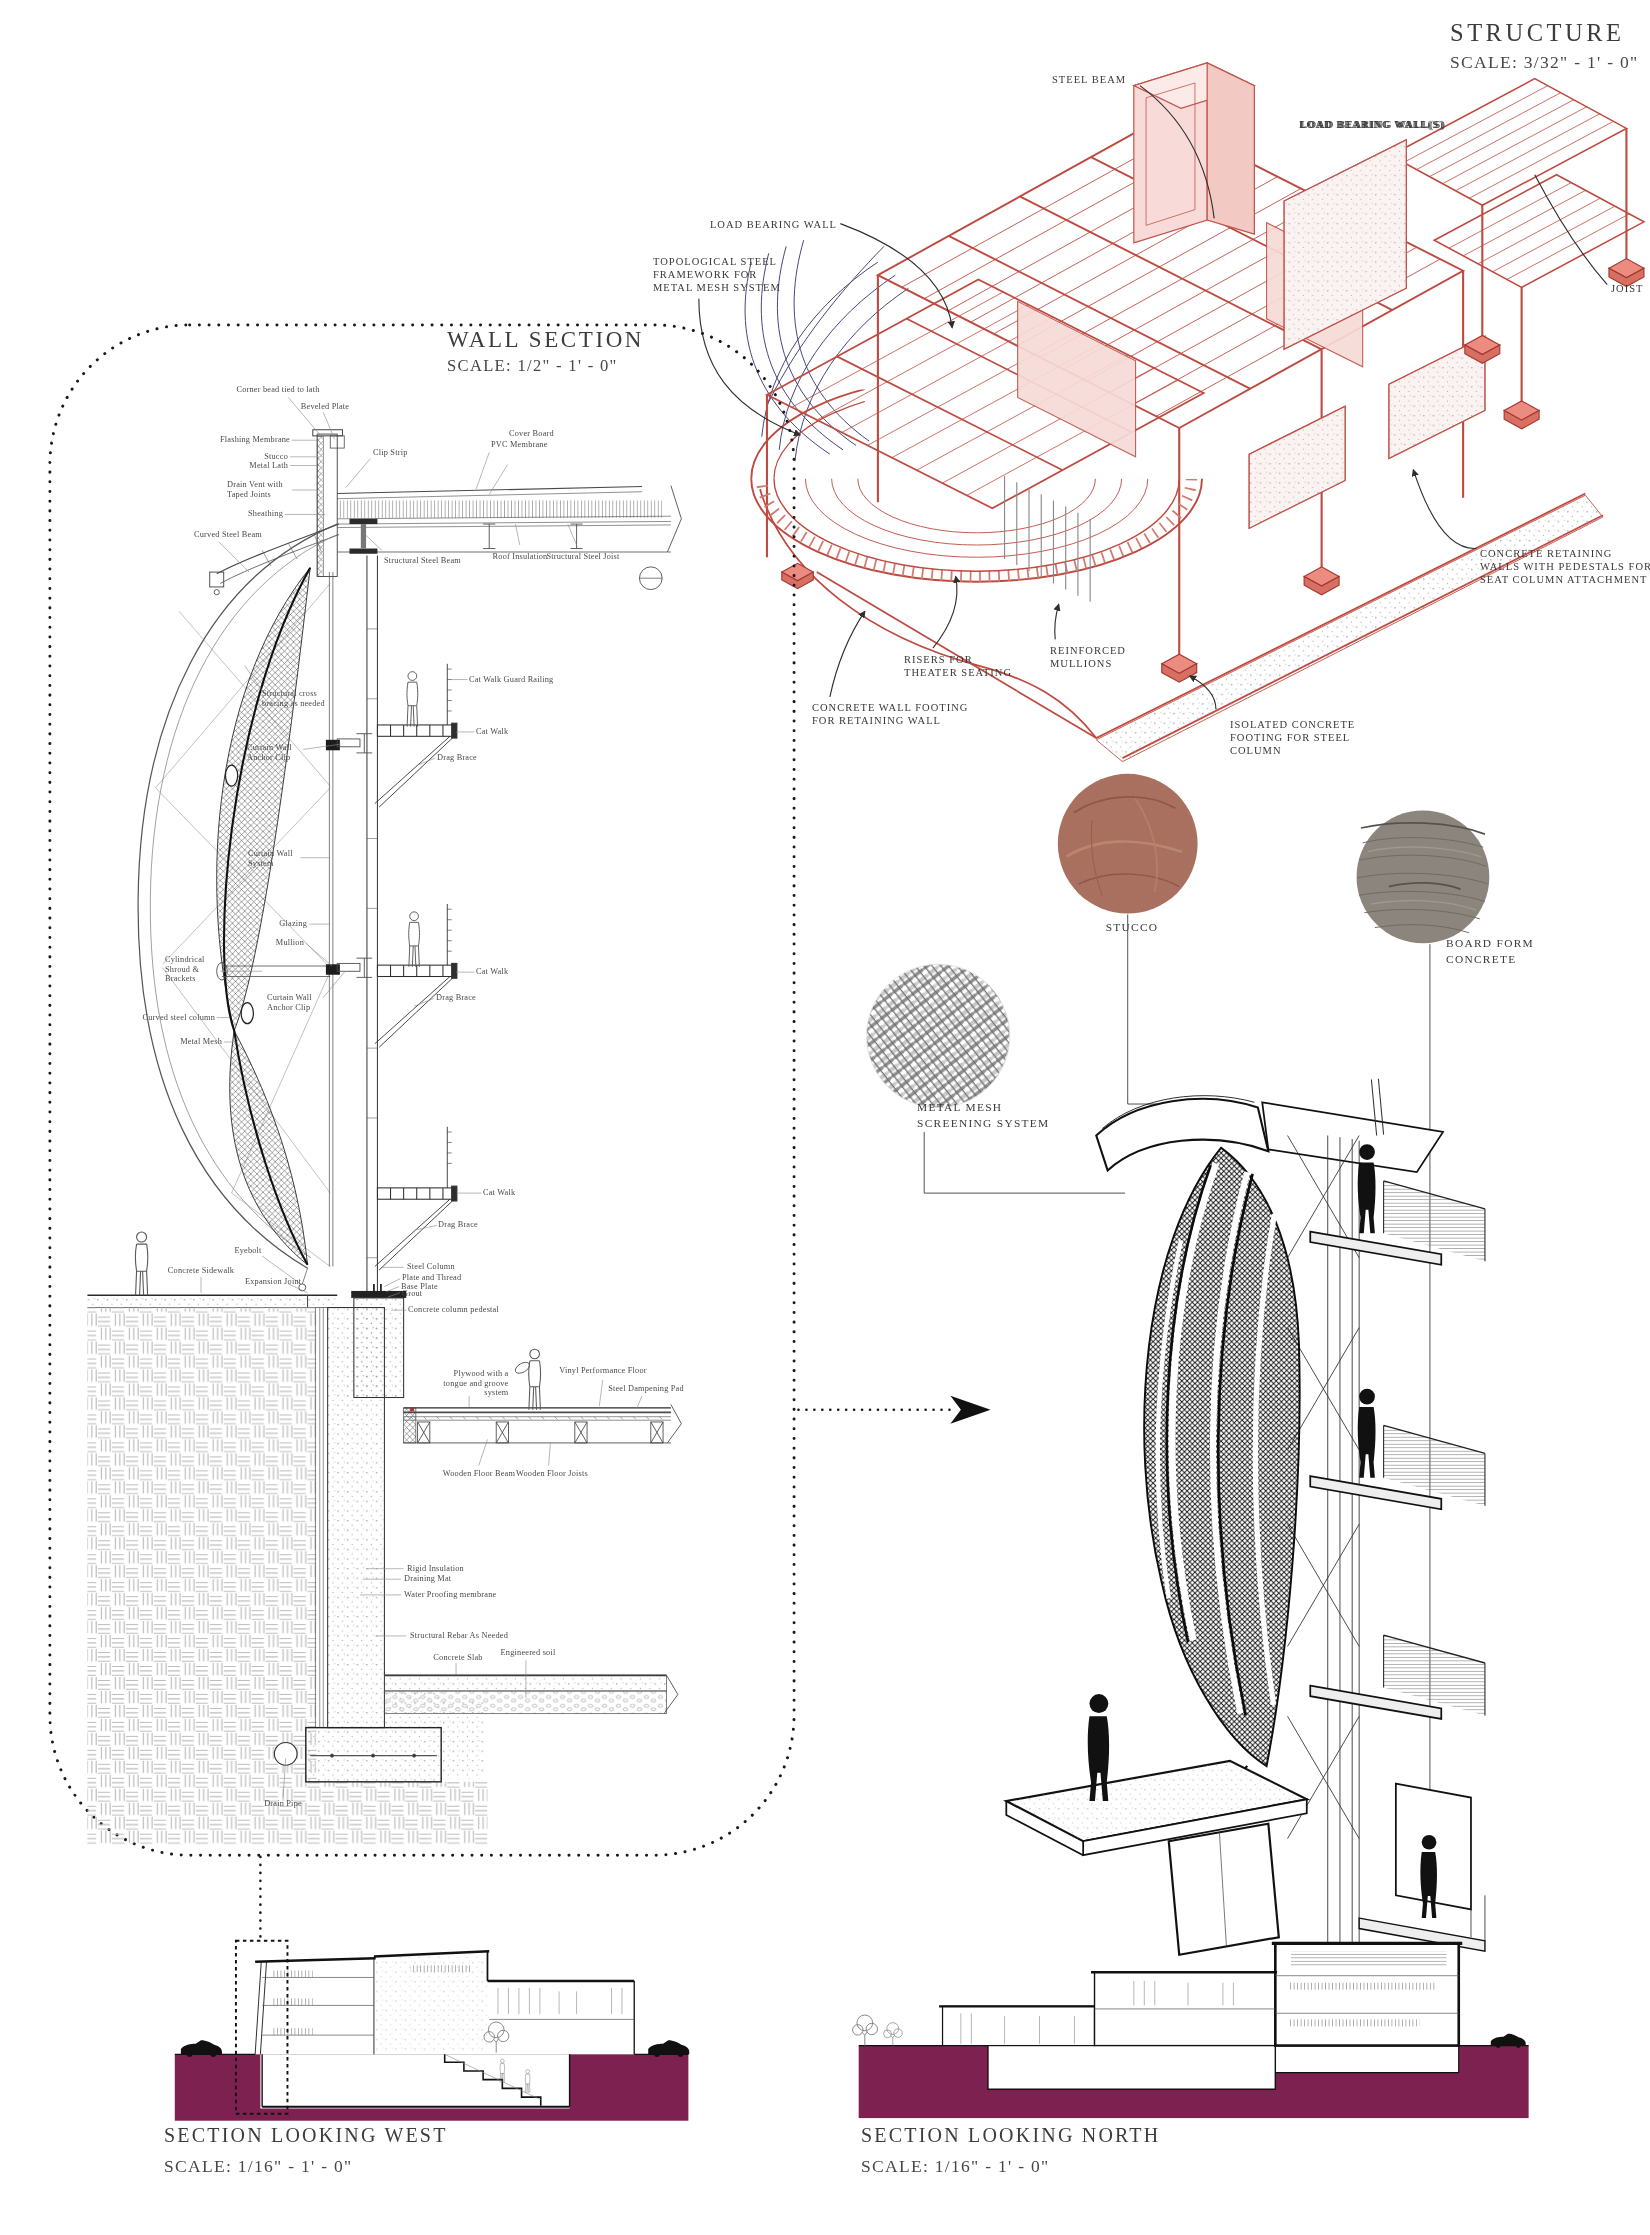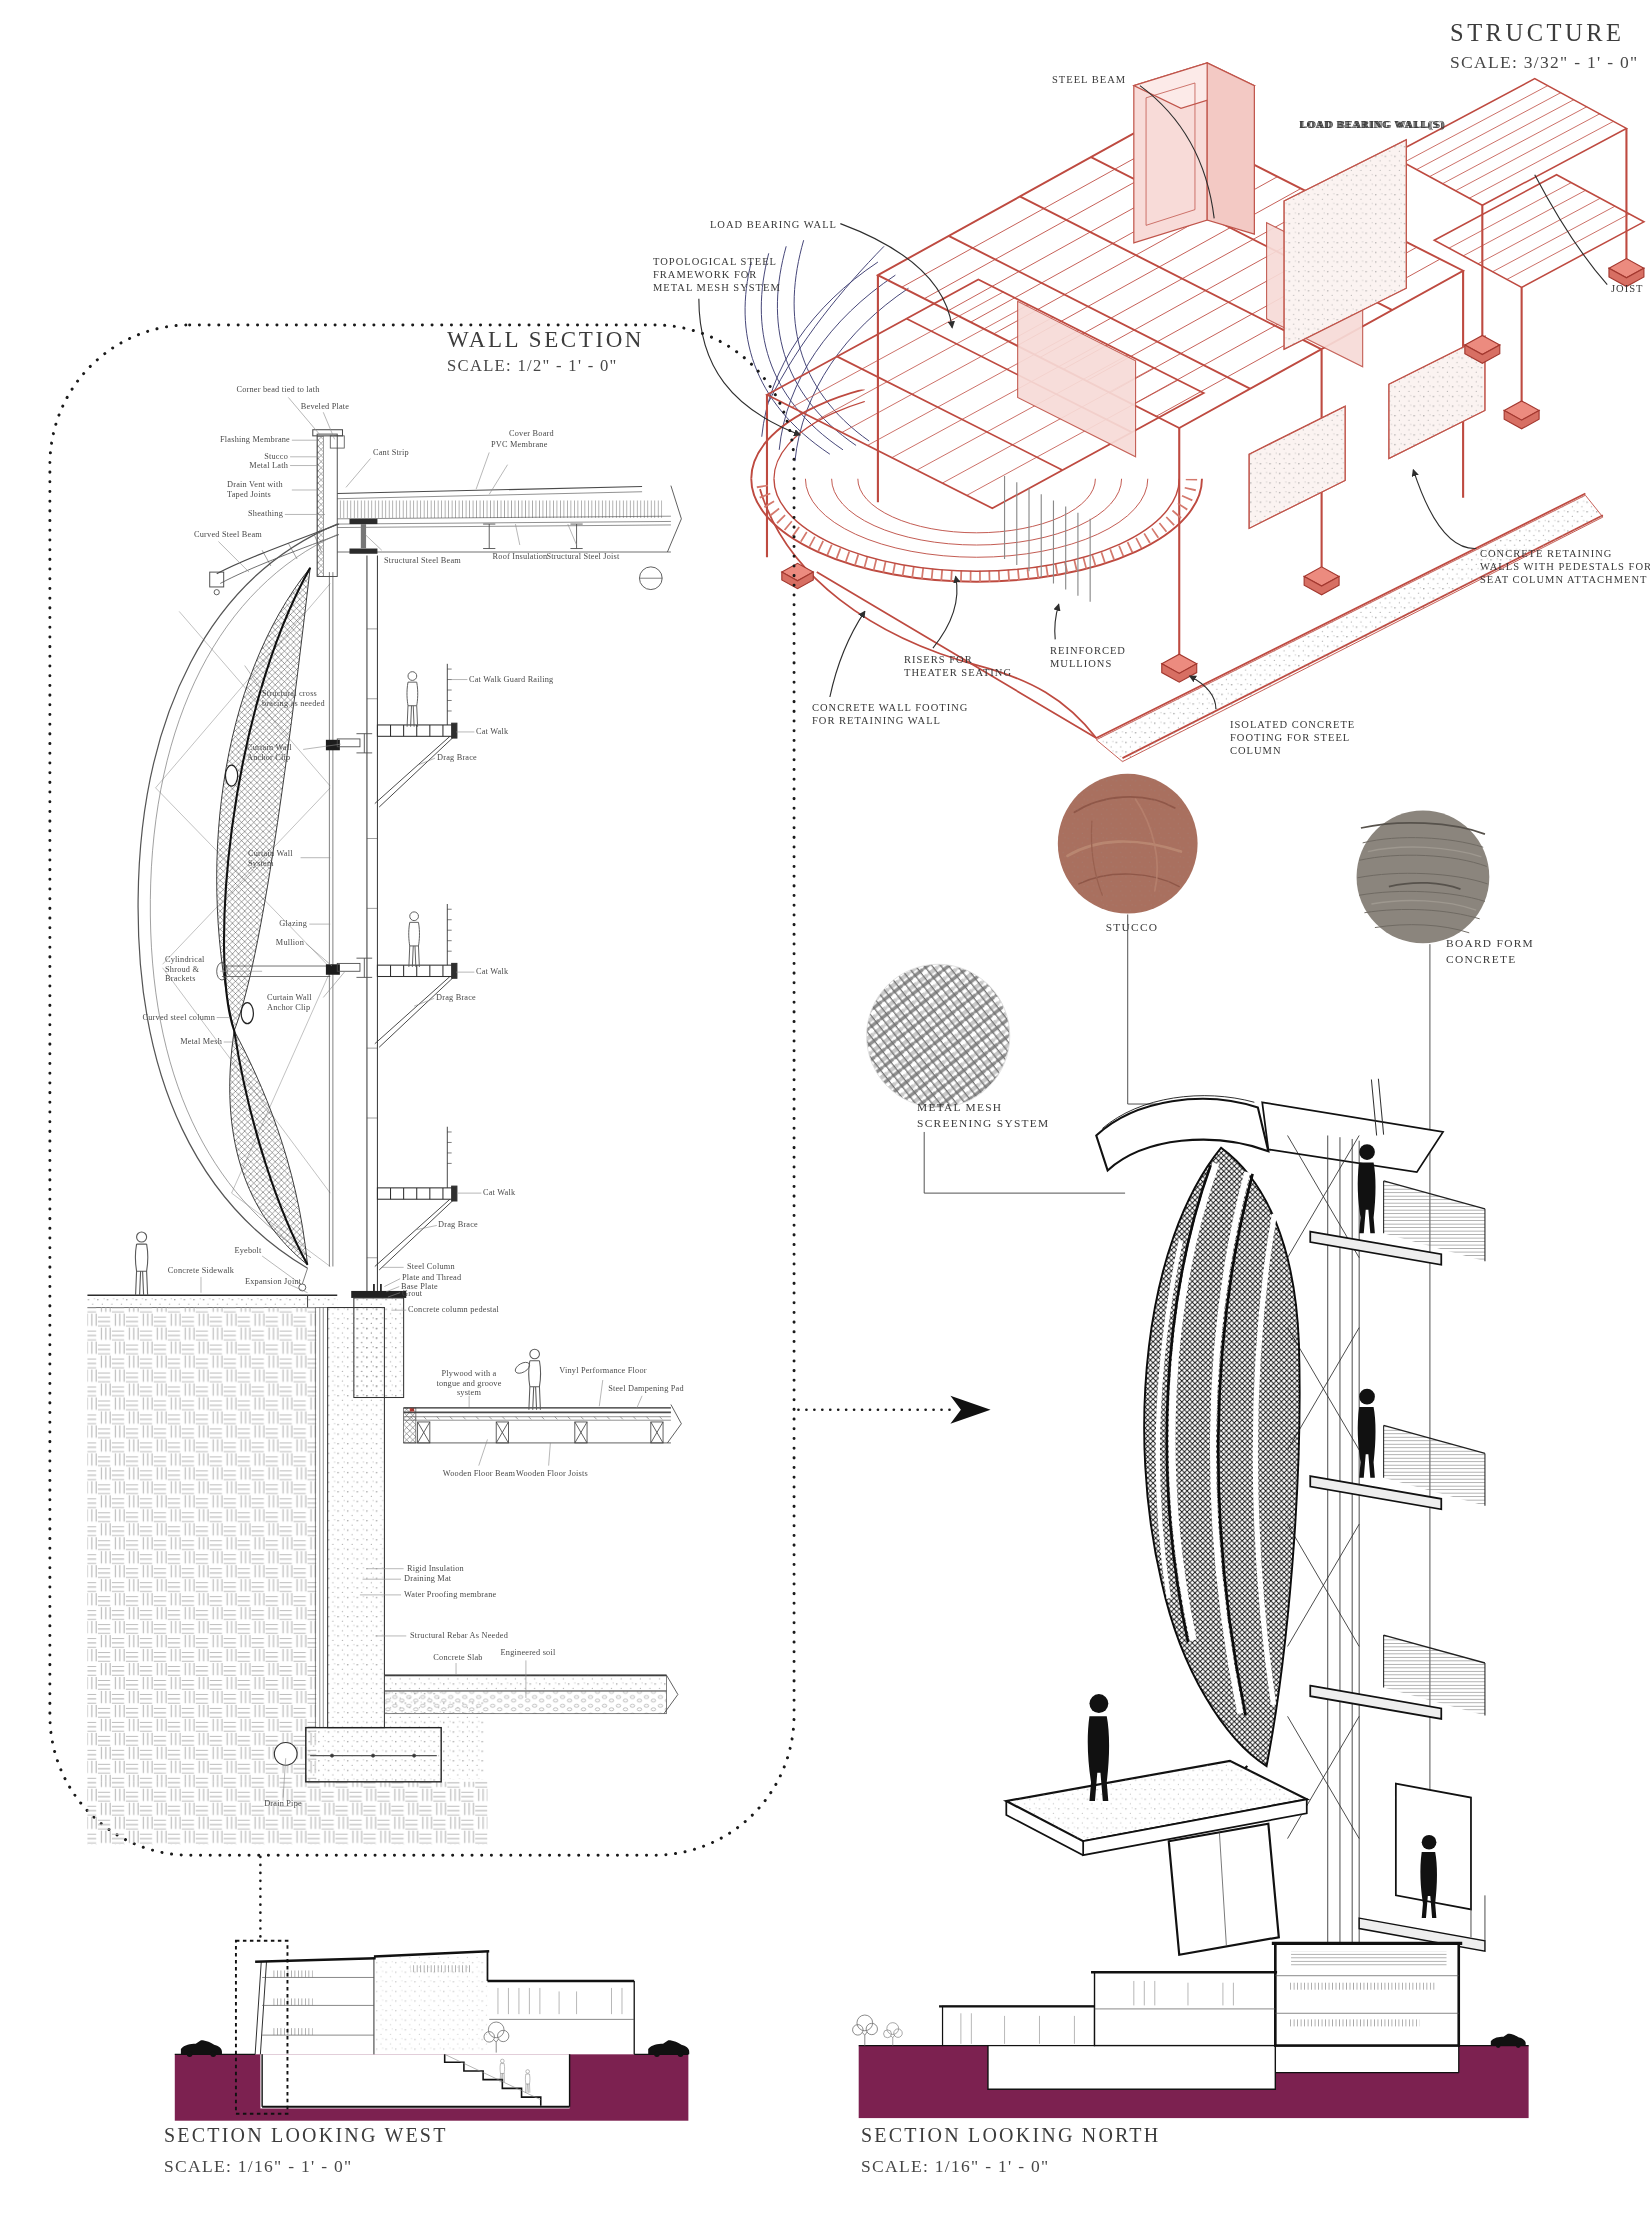--- a/index.html
+++ b/index.html
@@ -9,21 +9,21 @@
   .title{position:absolute;font-size:24.5px;letter-spacing:3.5px;color:#3c3c3c;white-space:nowrap}
   .stitle{position:absolute;font-size:20px;letter-spacing:2.2px;color:#3c3c3c;white-space:nowrap}
   .sscale{position:absolute;font-size:17.5px;letter-spacing:1.3px;color:#474747;white-space:nowrap}
   .lbl{position:absolute}
   .slab{font-size:10.5px;letter-spacing:1px;line-height:13px;color:#383838;white-space:nowrap}
   .mlab{font-size:11.4px;letter-spacing:1.3px;line-height:15.7px;color:#3a3a3a;white-space:nowrap}
   .wlab{font-size:8.3px;line-height:9.6px;letter-spacing:0.2px;color:#4a4a4a;white-space:nowrap}
   .wrap{white-space:normal}
   .l{transform:translate(0,-50%)}
   .r{transform:translate(-100%,-50%);text-align:left}
-  .c{transform:translate(-50%,-50%);text-align:center}
+  .c{transform:translate(-50%,-50%);text-align:right}
   .dbl{text-shadow:1.1px 0 #3a3a3a,2.3px 0 #3a3a3a;letter-spacing:1.4px}
 </style>
 </head>
 <body>
 
 <div class="board">
 
 <svg class="art" width="1651" height="2236" viewBox="0 0 1890 2560">
 <defs>
   <marker id="arr" viewBox="0 0 10 10" refX="8.5" refY="5" markerWidth="6.5" markerHeight="6.5" orient="auto-start-reverse">
@@ -602,21 +602,21 @@
 <div class="lbl mlab l wrap" style="left:917px;top:1116px;width:157px">METAL MESH SCREENING SYSTEM</div>
 
 <div class="lbl wlab c" style="left:278px;top:390px">Corner bead tied to lath</div>
 <div class="lbl wlab c" style="left:325px;top:407px">Beveled Plate</div>
 <div class="lbl wlab r" style="left:290px;top:440px">Flashing Membrane</div>
 <div class="lbl wlab r" style="left:288px;top:457px">Stucco</div>
 <div class="lbl wlab r" style="left:288px;top:466px">Metal Lath</div>
 <div class="lbl wlab r wrap" style="left:290px;top:490px;width:63px">Drain Vent with Taped Joints</div>
 <div class="lbl wlab r" style="left:283px;top:514px">Sheathing</div>
 <div class="lbl wlab l" style="left:194px;top:535px">Curved Steel Beam</div>
-<div class="lbl wlab l" style="left:373px;top:453px">Cant Strip</div>
+<div class="lbl wlab l" style="left:373px;top:453px">Clip Strip</div>
 <div class="lbl wlab l" style="left:491px;top:445px">PVC Membrane</div>
 <div class="lbl wlab l" style="left:509px;top:434px">Cover Board</div>
 <div class="lbl wlab c" style="left:520px;top:557px">Roof Insulation</div>
 <div class="lbl wlab c" style="left:583px;top:557px">Structural Steel Joist</div>
 <div class="lbl wlab l" style="left:384px;top:561px">Structural Steel Beam</div>
 <div class="lbl wlab l wrap" style="left:262px;top:699px;width:70px">Structural cross bracing as needed</div>
 <div class="lbl wlab l" style="left:469px;top:680px">Cat Walk Guard Railing</div>
 <div class="lbl wlab l" style="left:476px;top:732px">Cat Walk</div>
 <div class="lbl wlab l" style="left:437px;top:758px">Drag Brace</div>
 <div class="lbl wlab r wrap" style="left:301px;top:753px;width:54px">Curtain Wall Anchor Clip</div>

